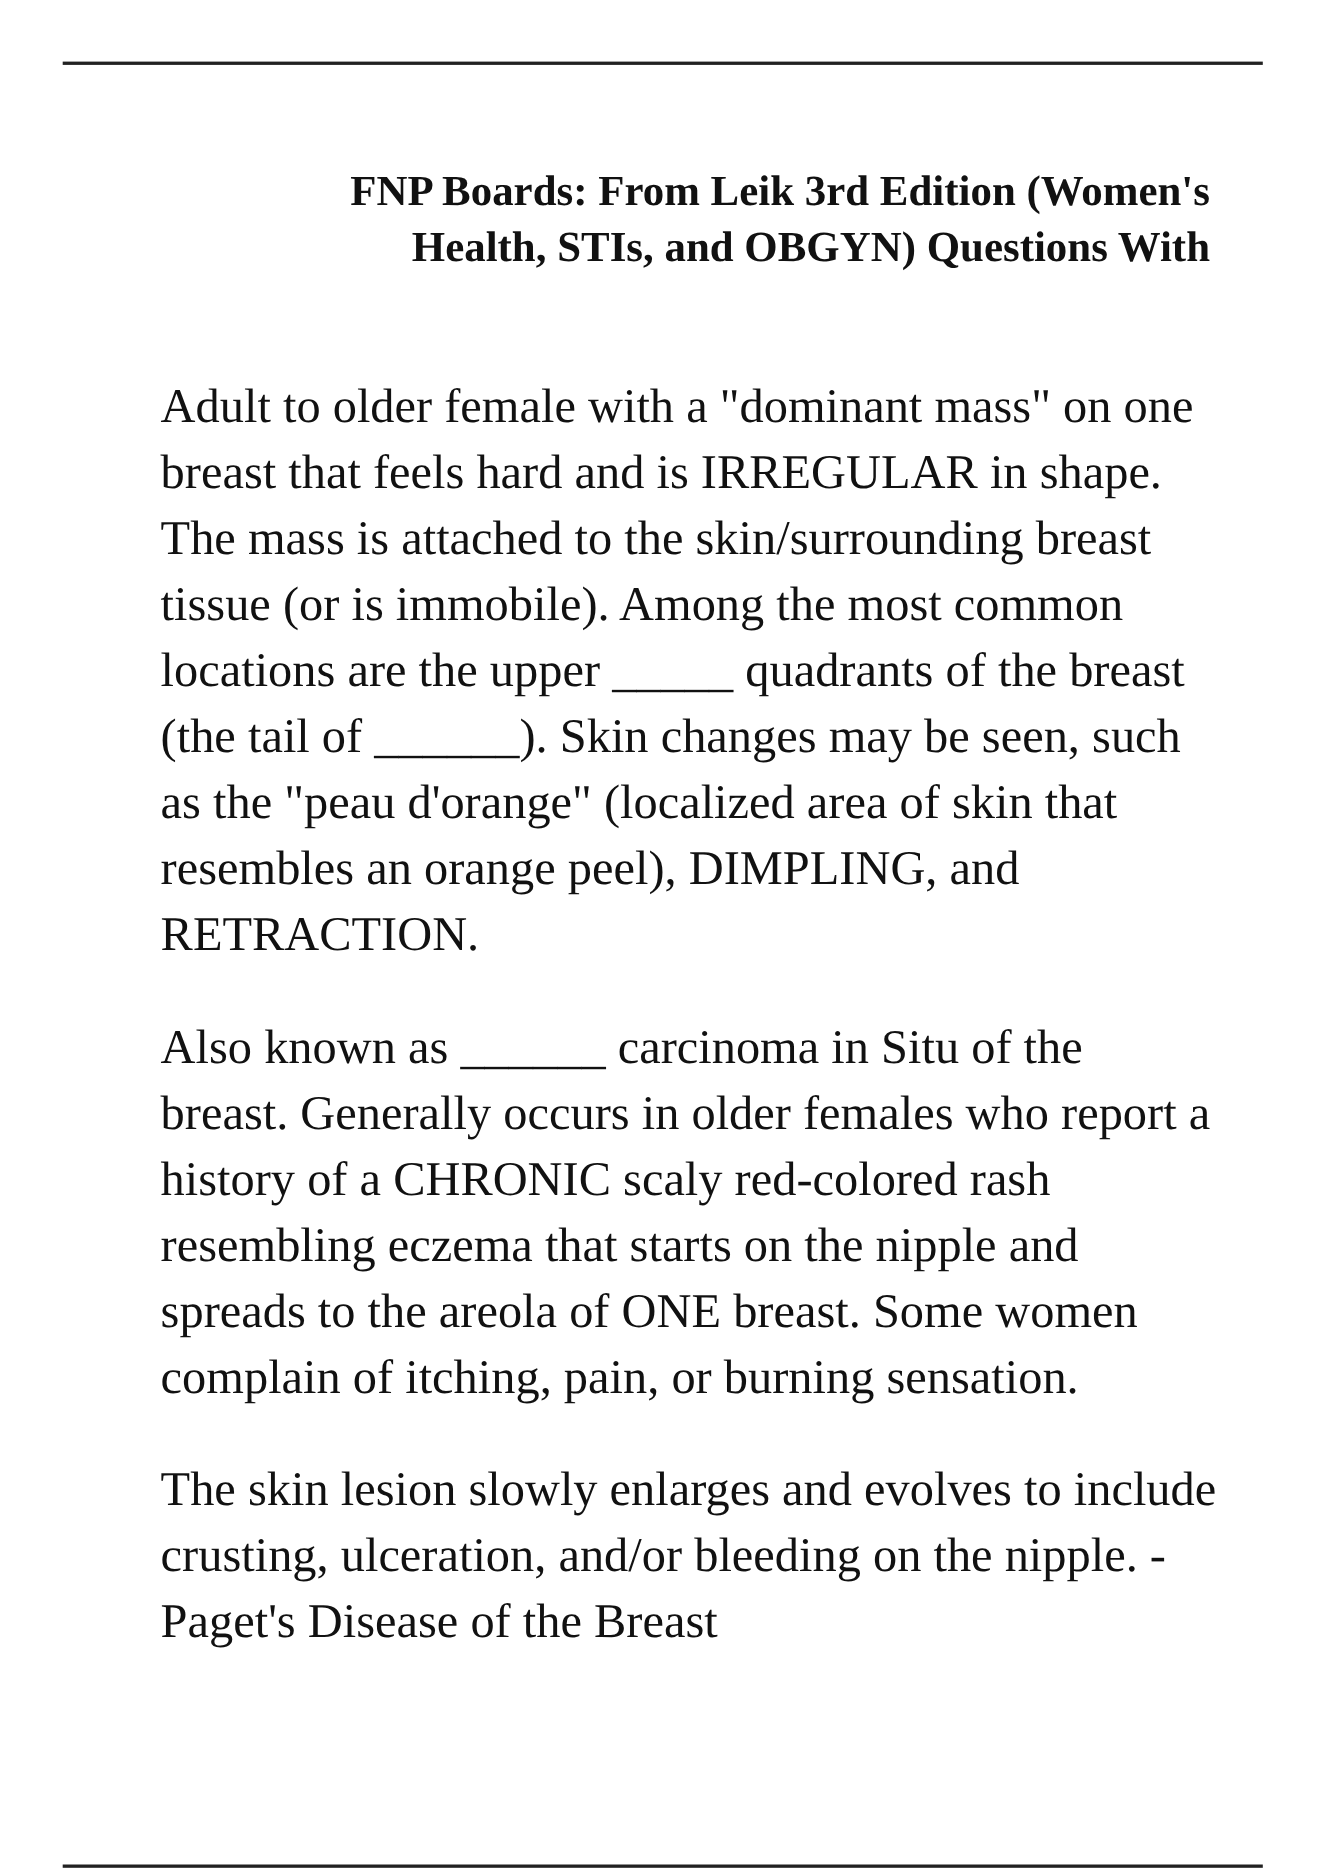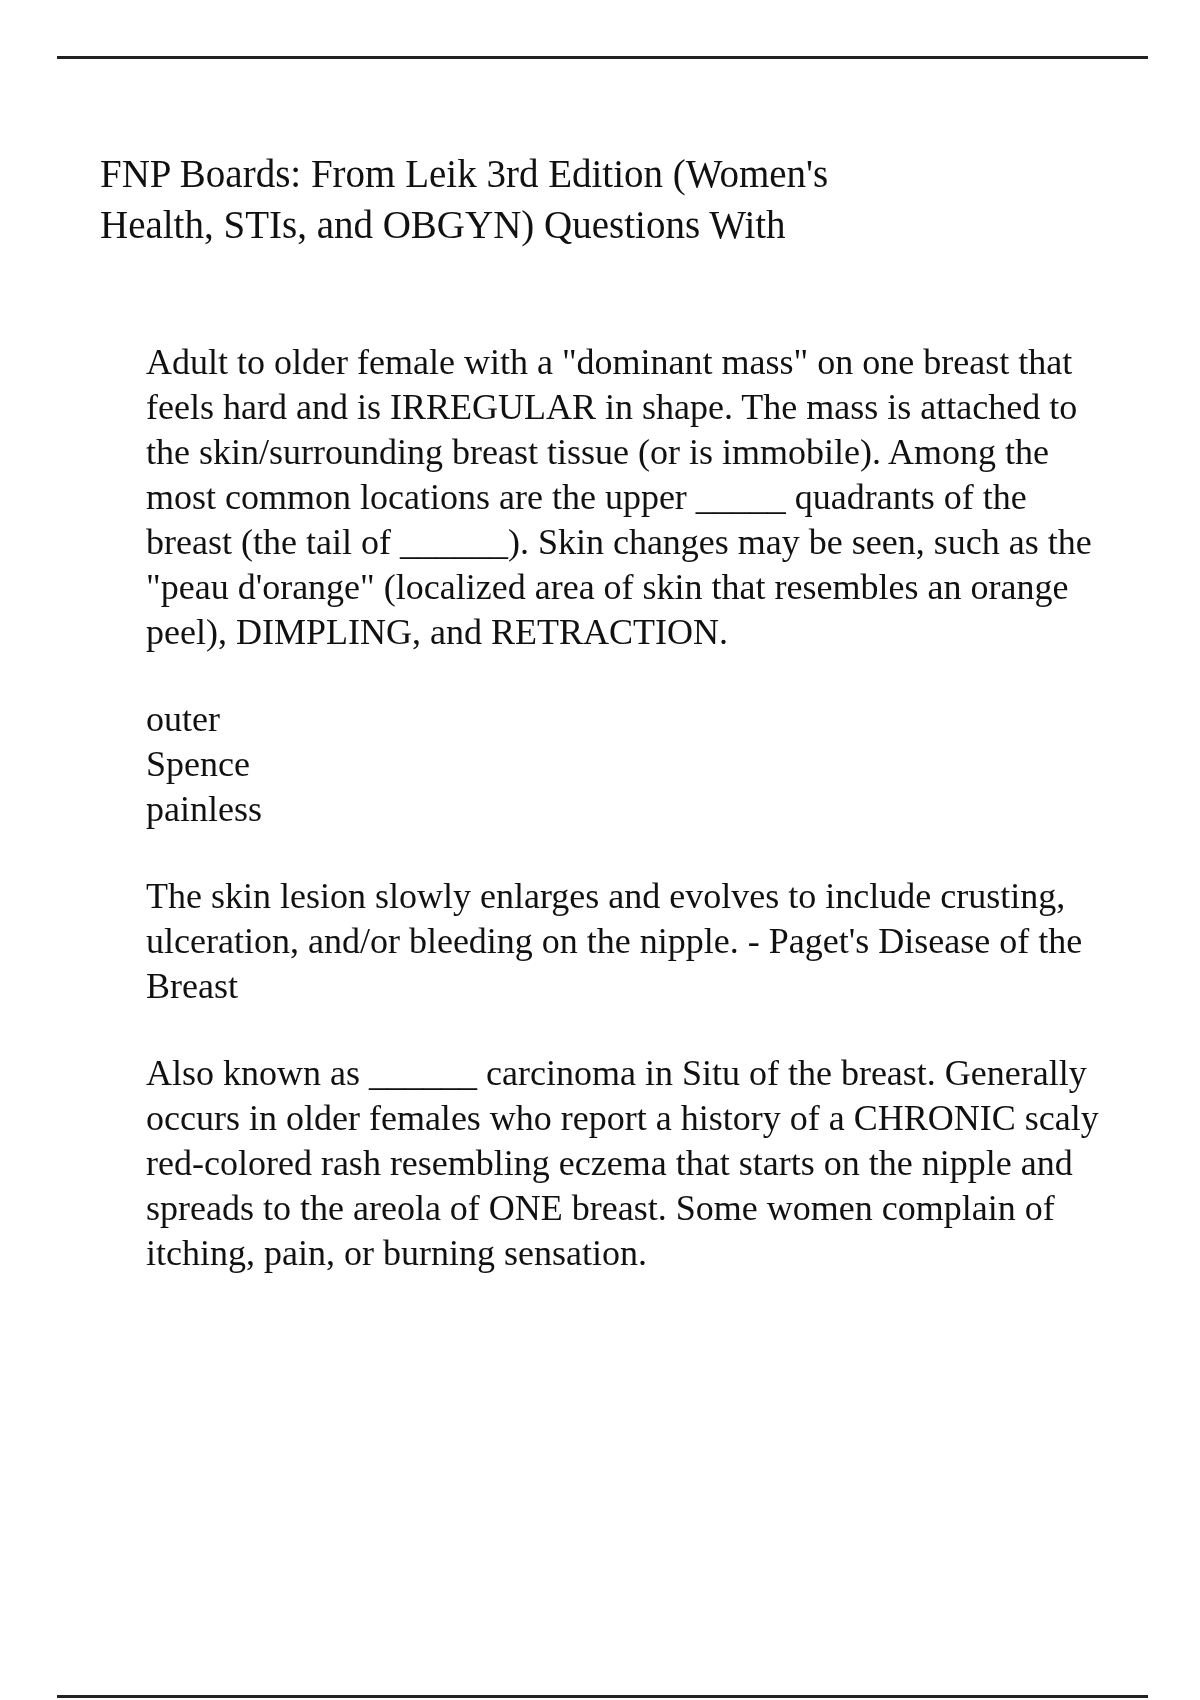--- a/index.html
+++ b/index.html
@@ -2,41 +2,36 @@
 <html><head>
 <meta charset="utf-8">
 <style>
   html, body { margin: 0; padding: 0; background: #ffffff; }
   body { width: 1200px; height: 1700px; position: relative; overflow: hidden;
          font-family: "Liberation Serif", "DejaVu Serif", serif; color: #111; }
   .rule { position: absolute; left: 57px; width: 1091px; height: 3px; background: #222; }
   .rule.top { top: 56px; }
   .rule.bottom { top: 1695px; }
   .title { position: absolute; left: 100px; width: 1000px; top: 148px;
-           text-align: left; font-weight: normal; font-size: 39px; line-height: 51px; margin: 0; }
+           text-align: right; font-weight: bold; font-size: 39px; line-height: 51px; margin: 0; }
   .body { position: absolute; left: 146px; width: 960px; top: 340px;
-          font-size: 36px; line-height: 45px; }
+          font-size: 44px; line-height: 60px; }
   .para { margin: 0 0 42px 0; white-space: pre-line; }
   .answers { margin: 0 0 42px 0; }
   .answers div { margin: 0; }
 </style>
 </head>
 <body>
 
 <div class="rule top"></div>
 
 <h1 class="title">
   <div>FNP Boards: From Leik 3rd Edition (Women's</div>
   <div>Health, STIs, and OBGYN) Questions With</div>
 </h1>
 
 <div class="body">
   <p class="para">Adult to older female with a "dominant mass" on one breast that feels hard and is IRREGULAR in shape. The mass is attached to the skin/surrounding breast tissue (or is immobile). Among the most common locations are the upper _____ quadrants of the breast (the tail of ______). Skin changes may be seen, such as the "peau d'orange" (localized area of skin that resembles an orange peel), DIMPLING, and RETRACTION.</p>
-  <div class="answers">
-    <div>outer</div>
-    <div>Spence</div>
-    <div>painless</div>
-  </div>
+  <p class="para">Also known as ______ carcinoma in Situ of the breast. Generally occurs in older females who report a history of a CHRONIC scaly red-colored rash resembling eczema that starts on the nipple and spreads to the areola of ONE breast. Some women complain of itching, pain, or burning sensation.</p>
   <p class="para">The skin lesion slowly enlarges and evolves to include crusting, ulceration, and/or bleeding on the nipple. - Paget's Disease of the Breast</p>
-  <p class="para">Also known as ______ carcinoma in Situ of the breast. Generally occurs in older females who report a history of a CHRONIC scaly red-colored rash resembling eczema that starts on the nipple and spreads to the areola of ONE breast. Some women complain of itching, pain, or burning sensation.</p>
 </div>
 
 <div class="rule bottom"></div>
 
 </body></html>

